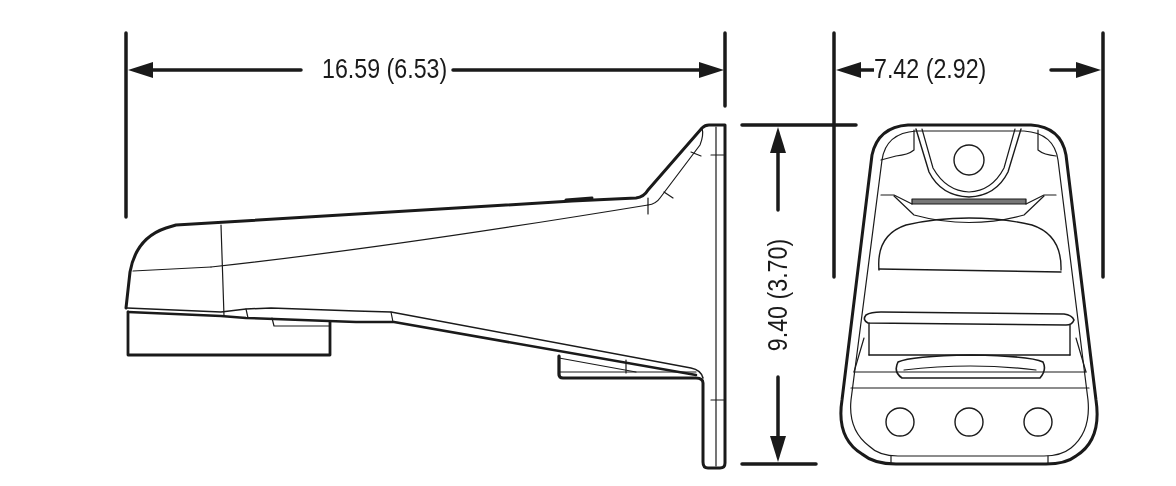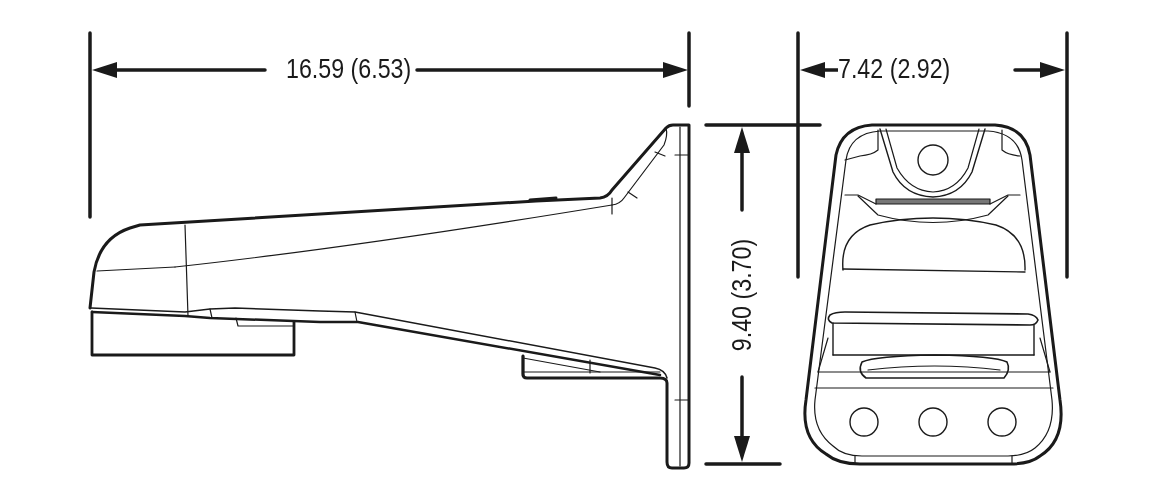--- a/index.html
+++ b/index.html
@@ -1,16 +1,16 @@
 <!DOCTYPE html>
 <html><head>
 <meta charset="utf-8">
 <style>
   html,body{margin:0;padding:0;background:#ffffff;}
-  .stage{position:relative;width:1084px;height:486px;background:#fff;overflow:hidden;}
+  .stage{position:relative;width:1084px;height:486px;background:#fff;overflow:hidden;margin-left:36px;}
   svg{position:absolute;left:0;top:0;}
   .dim-label{position:absolute;font-family:"Liberation Sans",sans-serif;font-size:27px;color:#1a1a1a;background:#fff;white-space:nowrap;line-height:1;transform:scaleX(0.86);}
 </style>
 </head>
 <body>
 
 <div class="stage">
 <svg width="1176" height="486" viewBox="0 0 1176 486" fill="none" stroke="#1a1a1a" stroke-linejoin="round" stroke-linecap="round">
 
   <g>

